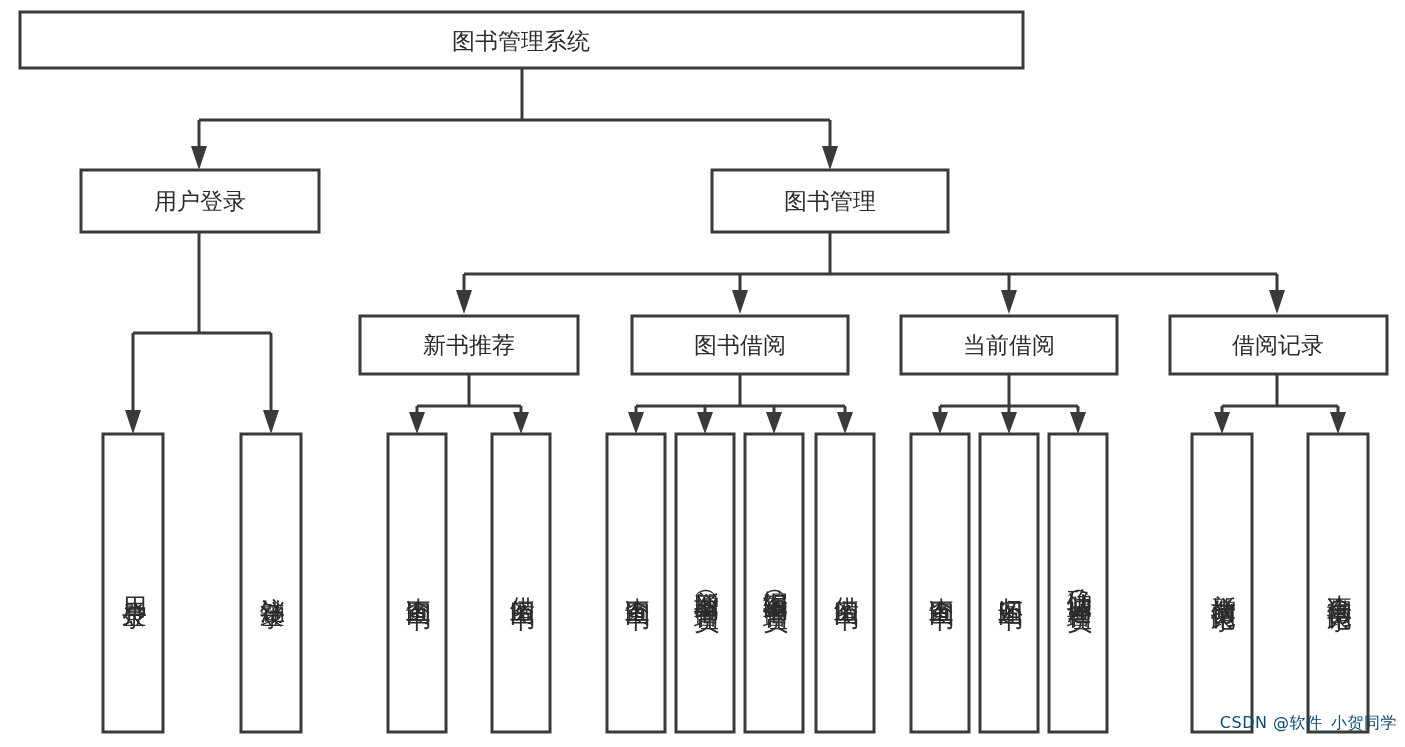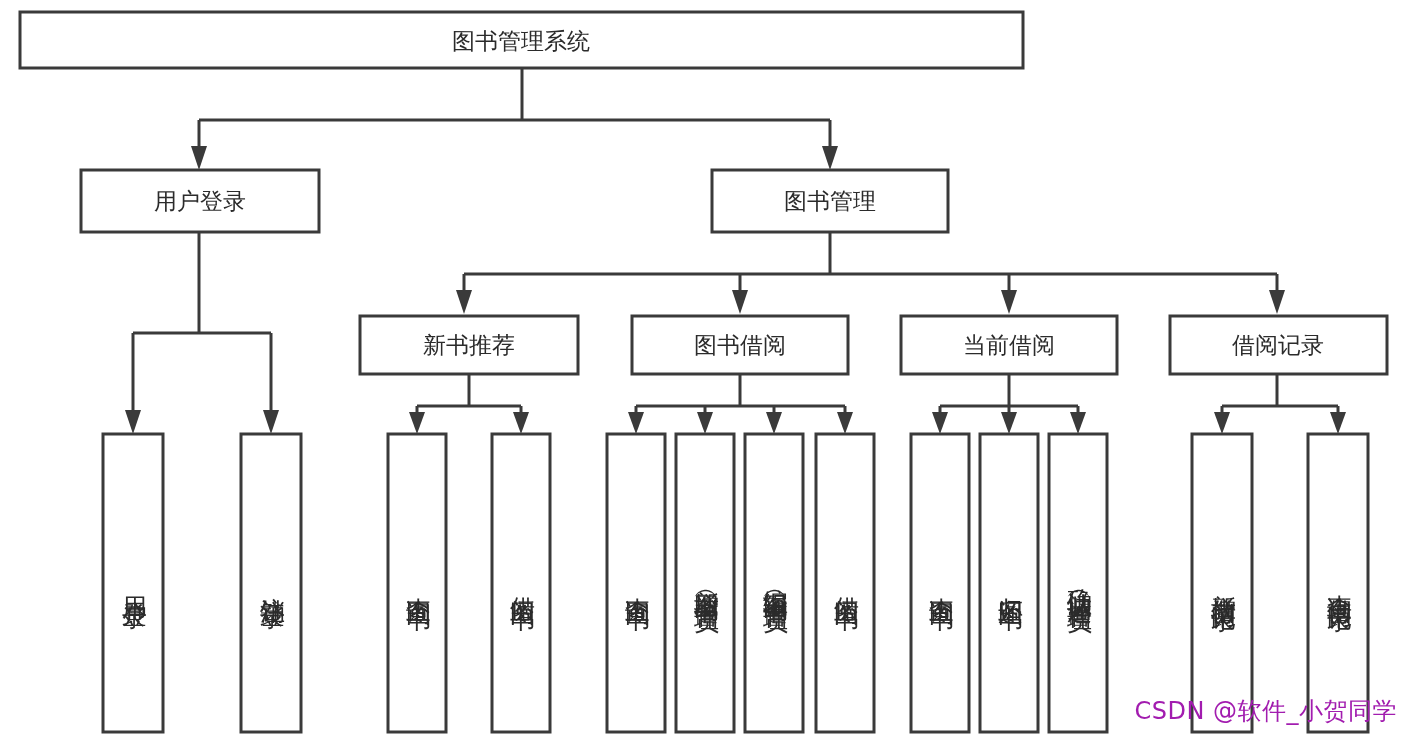--- a/index.html
+++ b/index.html
@@ -57,24 +57,24 @@
     fill: #2b2b2b;
     writing-mode: vertical-rl;
     text-orientation: upright;
     letter-spacing: 3px;
     dominant-baseline: middle;
     text-anchor: middle;
   }
   .watermark-text {
     position: absolute;
     right: 8px;
-    bottom: 20px;
-    font-family: "DejaVu Sans", "Liberation Sans", sans-serif;
-    font-size: 24px;
-    color: #a21caf;
+    bottom: 13px;
+    font-family: "DejaVu Sans", "Liberation Sans", sans-serif;
+    font-size: 16px;
+    color: #0c4a6e;
     white-space: nowrap;
     user-select: none;
     letter-spacing: 0.5px;
   }
 </style>
 </head>
 <body>
 
 <div id="diagram-root">
 

